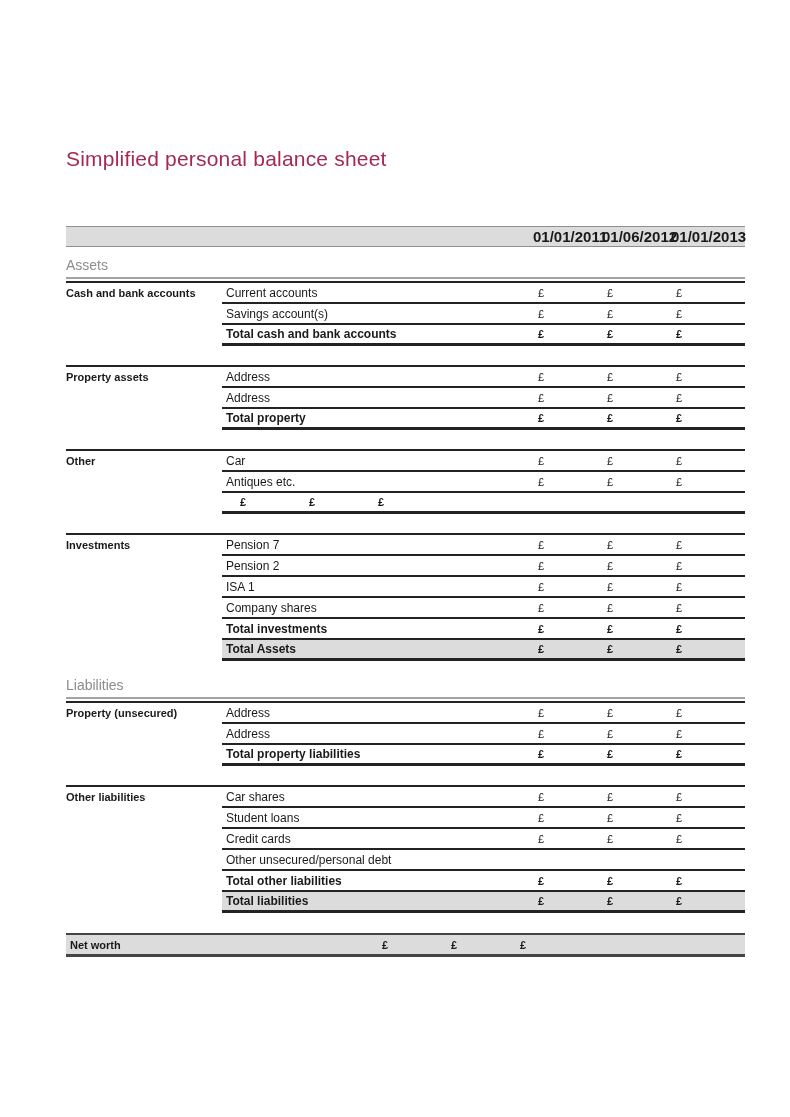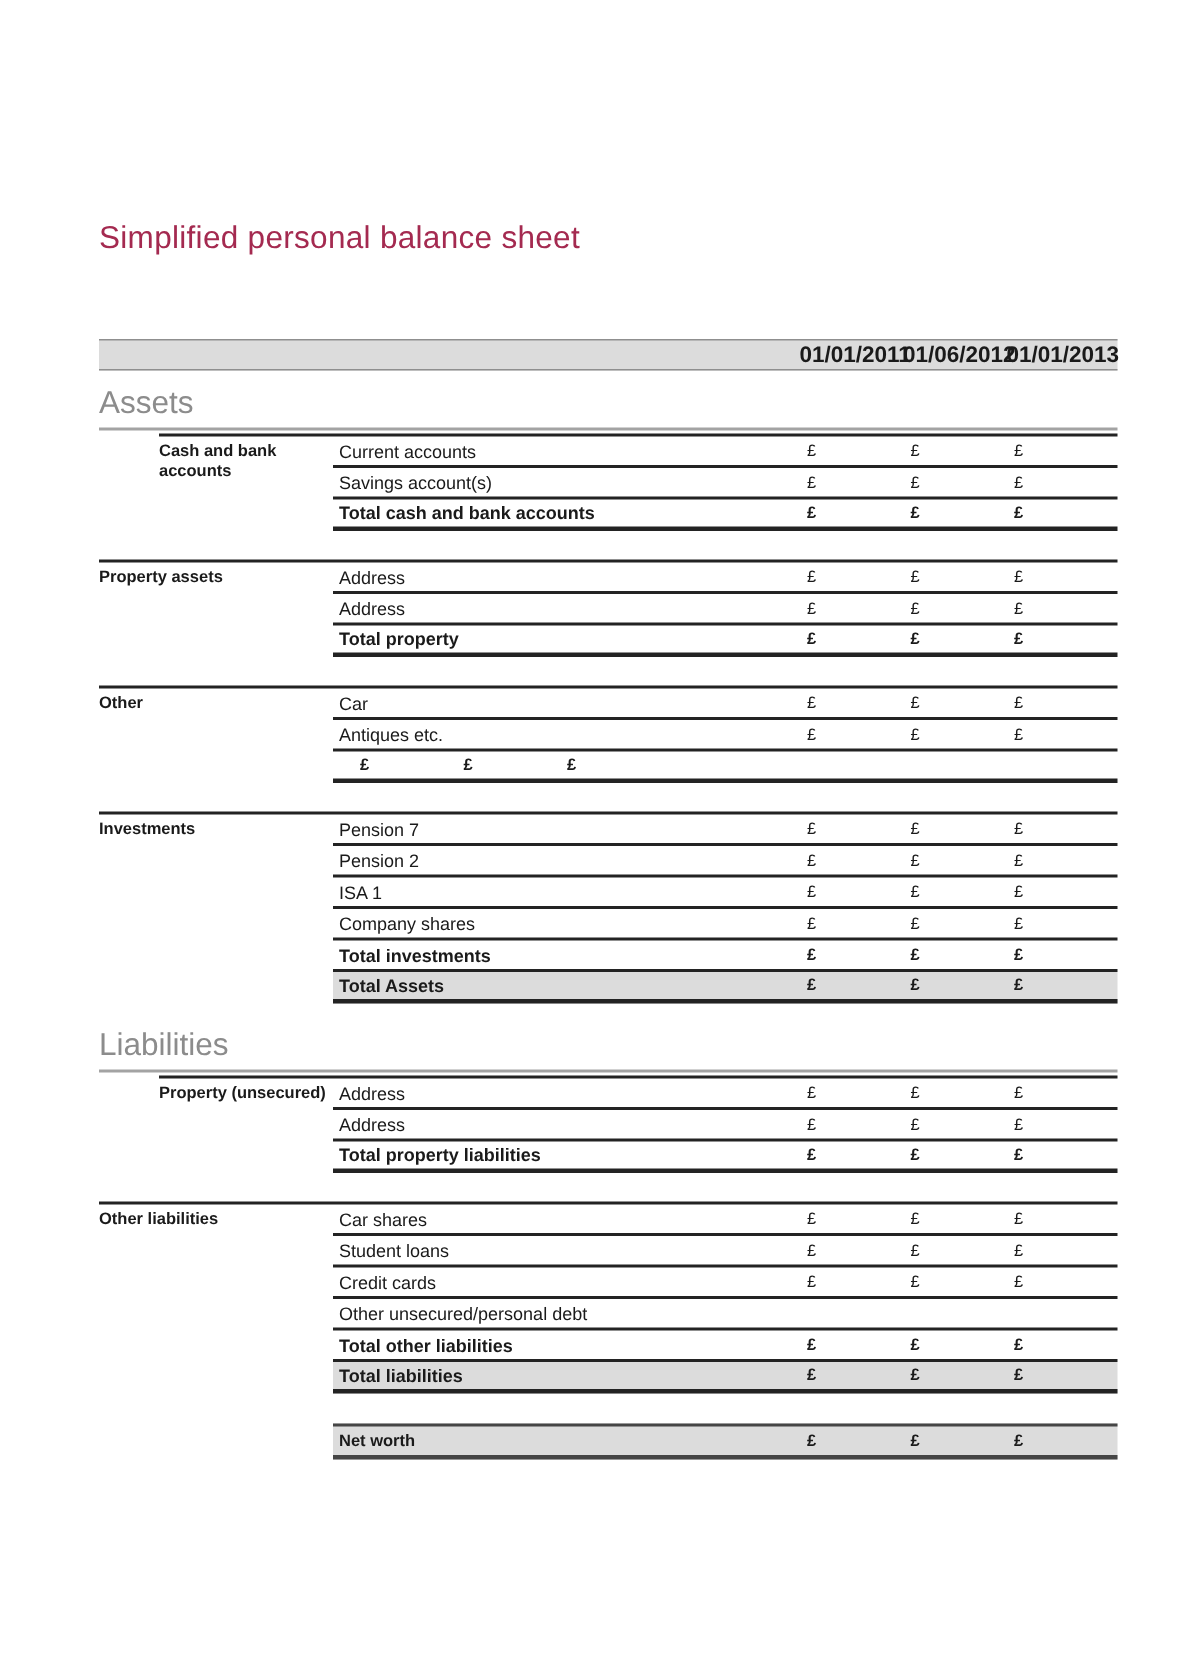--- a/index.html
+++ b/index.html
@@ -37,35 +37,35 @@
     font-size: 15px;
     font-weight: 700;
     white-space: nowrap;
     text-align: right;
   }
   .date-cell.last { width: 87px; }
 
   
   .section-heading {
     margin-top: 10px;
-    font-size: 21px;
+    font-size: 14px;
     font-weight: 400;
     color: var(--heading-gray, #8c8c8c);
     padding-bottom: 4px;
     border-bottom: 2px solid #a3a3a3;
   }
   .section + .section .section-heading { margin-top: 16px; }
 
   
   .group {
     display: flex;
     border-top: 2px solid var(--rule-dark, #232323);
     margin-top: 19px;
   }
-  .section-heading + .group { margin-top: 2px; margin-left: 40px; }
+  .section-heading + .group { margin-top: 2px; }
   .group-label {
     width: 156px;
     font-size: 11px;
     font-weight: 700;
     padding-top: 4px;
     line-height: 13px;
   }
   .group-rows { flex: 1; }
   .row {
     display: flex;
@@ -76,21 +76,20 @@
   .group-rows .row:last-child { border-bottom-width: 3px; }
   .row .desc { width: 298px; padding-left: 4px; font-size: 12px; white-space: nowrap; }
   .value-cell { width: 69px; padding-left: 18px; font-size: 11px; }
   .value-cell.last { width: 87px; }
   .row.total { font-weight: 700; }
   .row.grand-total { font-weight: 700; background: var(--band-fill, #dcdcdc); }
 
   
   .net-worth {
     margin-top: 20px;
-    margin-left: 156px;
     display: flex;
     align-items: center;
     height: 24px;
     background: var(--band-fill, #dcdcdc);
     border-top: 2px solid #454545;
     border-bottom: 3px solid #454545;
     font-size: 11px;
     font-weight: 700;
   }
   .net-worth .desc { width: 298px; padding-left: 4px; }

